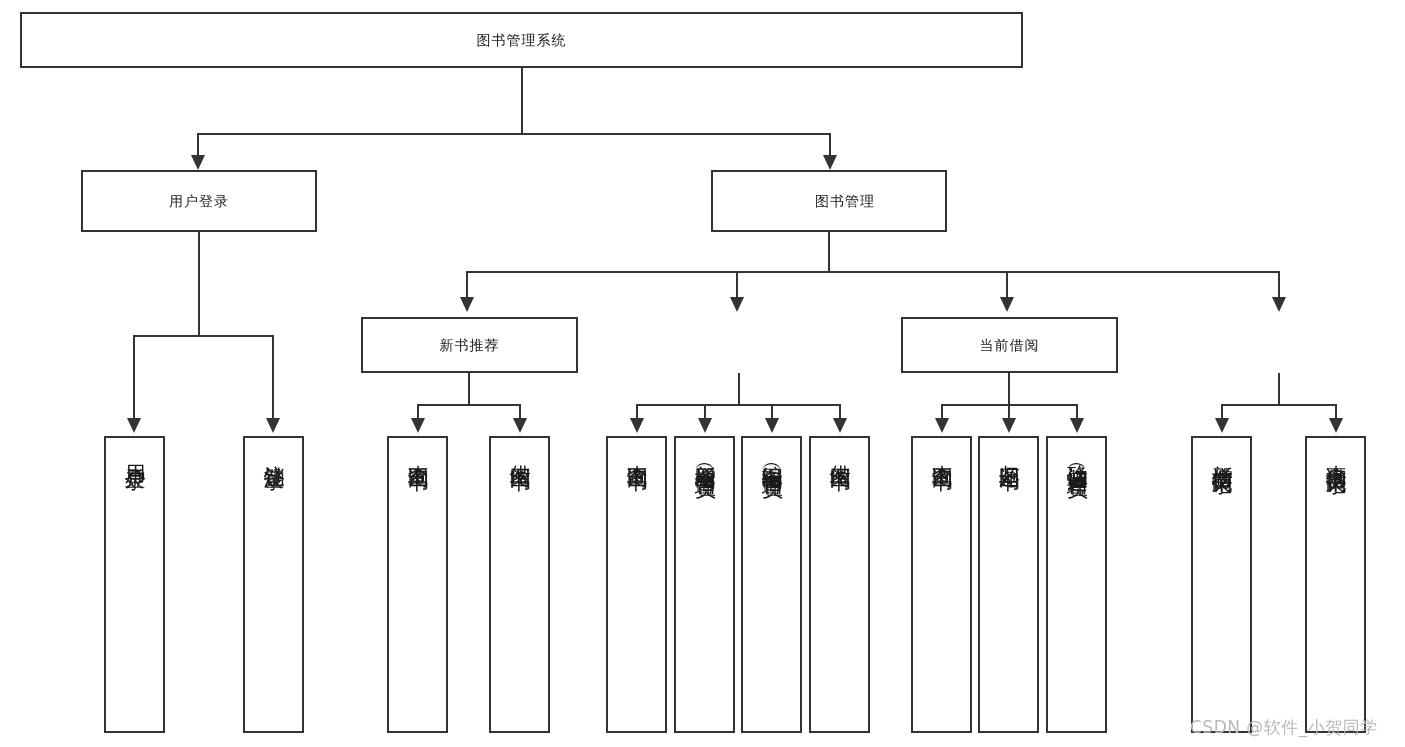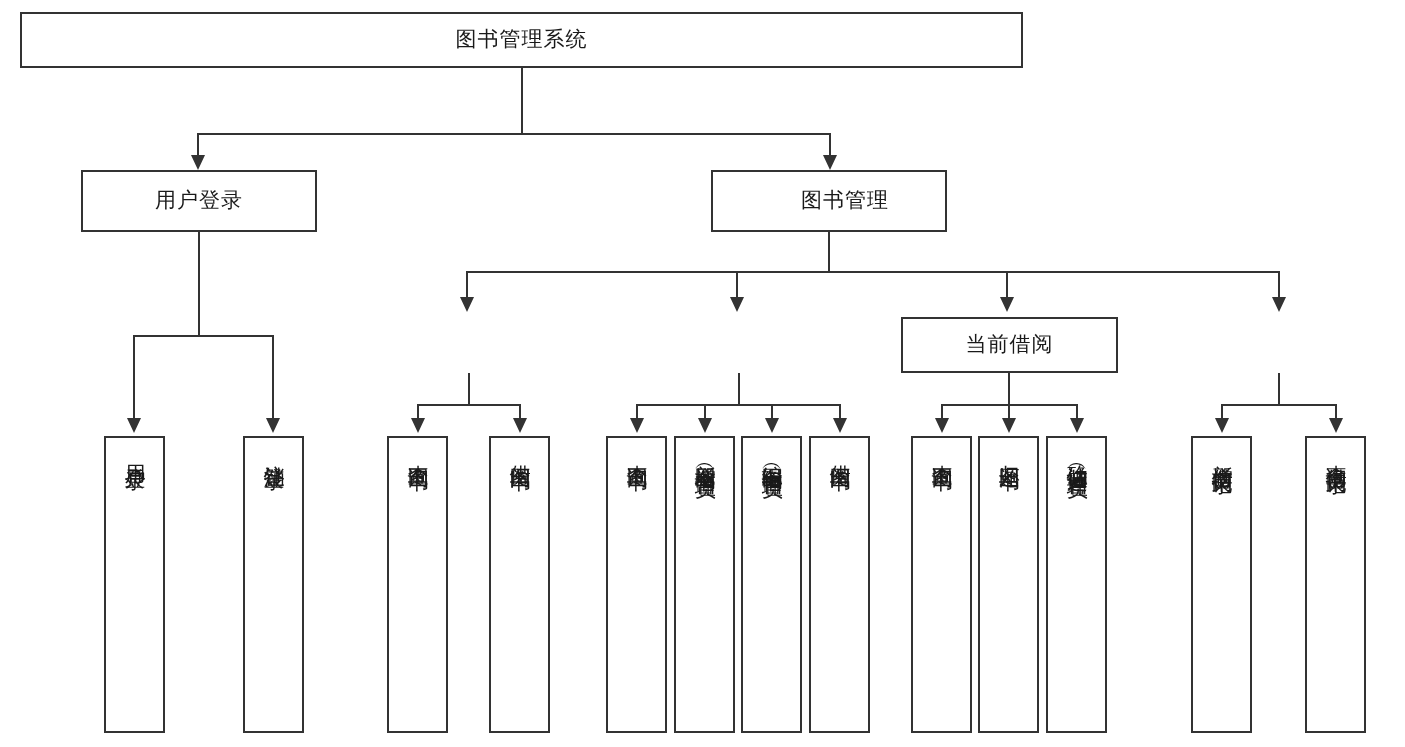--- a/index.html
+++ b/index.html
@@ -27,21 +27,21 @@
     display: flex;
     align-items: center;
     justify-content: center;
     color: #1a1a1a;
     z-index: 3;
   }
   .node.root {
     border-width: 2px;
   }
   .node .label-h {
-    font-size: 21px;
+    font-size: 14px;
     line-height: 1.2;
     letter-spacing: 1px;
     white-space: nowrap;
   }
   
   .node.leaf {
     align-items: flex-start;
     justify-content: center;
     padding-top: 10px;
   }
@@ -122,20 +122,23 @@
 
   <div class="vline" style="left:466px; top:271px; width:2px; height:28px;"></div>
   <div class="arrow" style="left:460px; top:297px;"></div>
   <div class="vline" style="left:736px; top:271px; width:2px; height:28px;"></div>
   <div class="arrow" style="left:730px; top:297px;"></div>
   <div class="vline" style="left:1006px; top:271px; width:2px; height:28px;"></div>
   <div class="arrow" style="left:1000px; top:297px;"></div>
   <div class="vline" style="left:1278px; top:271px; width:2px; height:28px;"></div>
   <div class="arrow" style="left:1272px; top:297px;"></div>
 
+  <div class="node" style="left:361px; top:317px; width:217px; height:56px;">
+    <span class="label-h">新书推荐</span>
+  </div>
   <div class="node" style="left:901px; top:317px; width:217px; height:56px;">
     <span class="label-h">当前借阅</span>
   </div>
 
   <div class="vline" style="left:468px; top:373px; width:2px; height:32px;"></div>
   <div class="hline" style="left:417px; top:404px; width:104px; height:2px;"></div>
   <div class="vline" style="left:417px; top:404px; width:2px; height:16px;"></div>
   <div class="arrow" style="left:411px; top:418px;"></div>
   <div class="vline" style="left:519px; top:404px; width:2px; height:16px;"></div>
   <div class="arrow" style="left:513px; top:418px;"></div>
@@ -204,14 +207,15 @@
     <span class="label-v">确认归还（管理员）</span>
   </div>
 
   <div class="node leaf" style="left:1191px; top:436px; width:61px; height:297px;">
     <span class="label-v">新增借阅记录</span>
   </div>
   <div class="node leaf" style="left:1305px; top:436px; width:61px; height:297px;">
     <span class="label-v">查询借阅记录</span>
   </div>
 
+  <div id="watermark" style="left:1190px; top:716px;">CSDN @软件_小贺同学</div>
 
 </div>
 
 </body></html>

